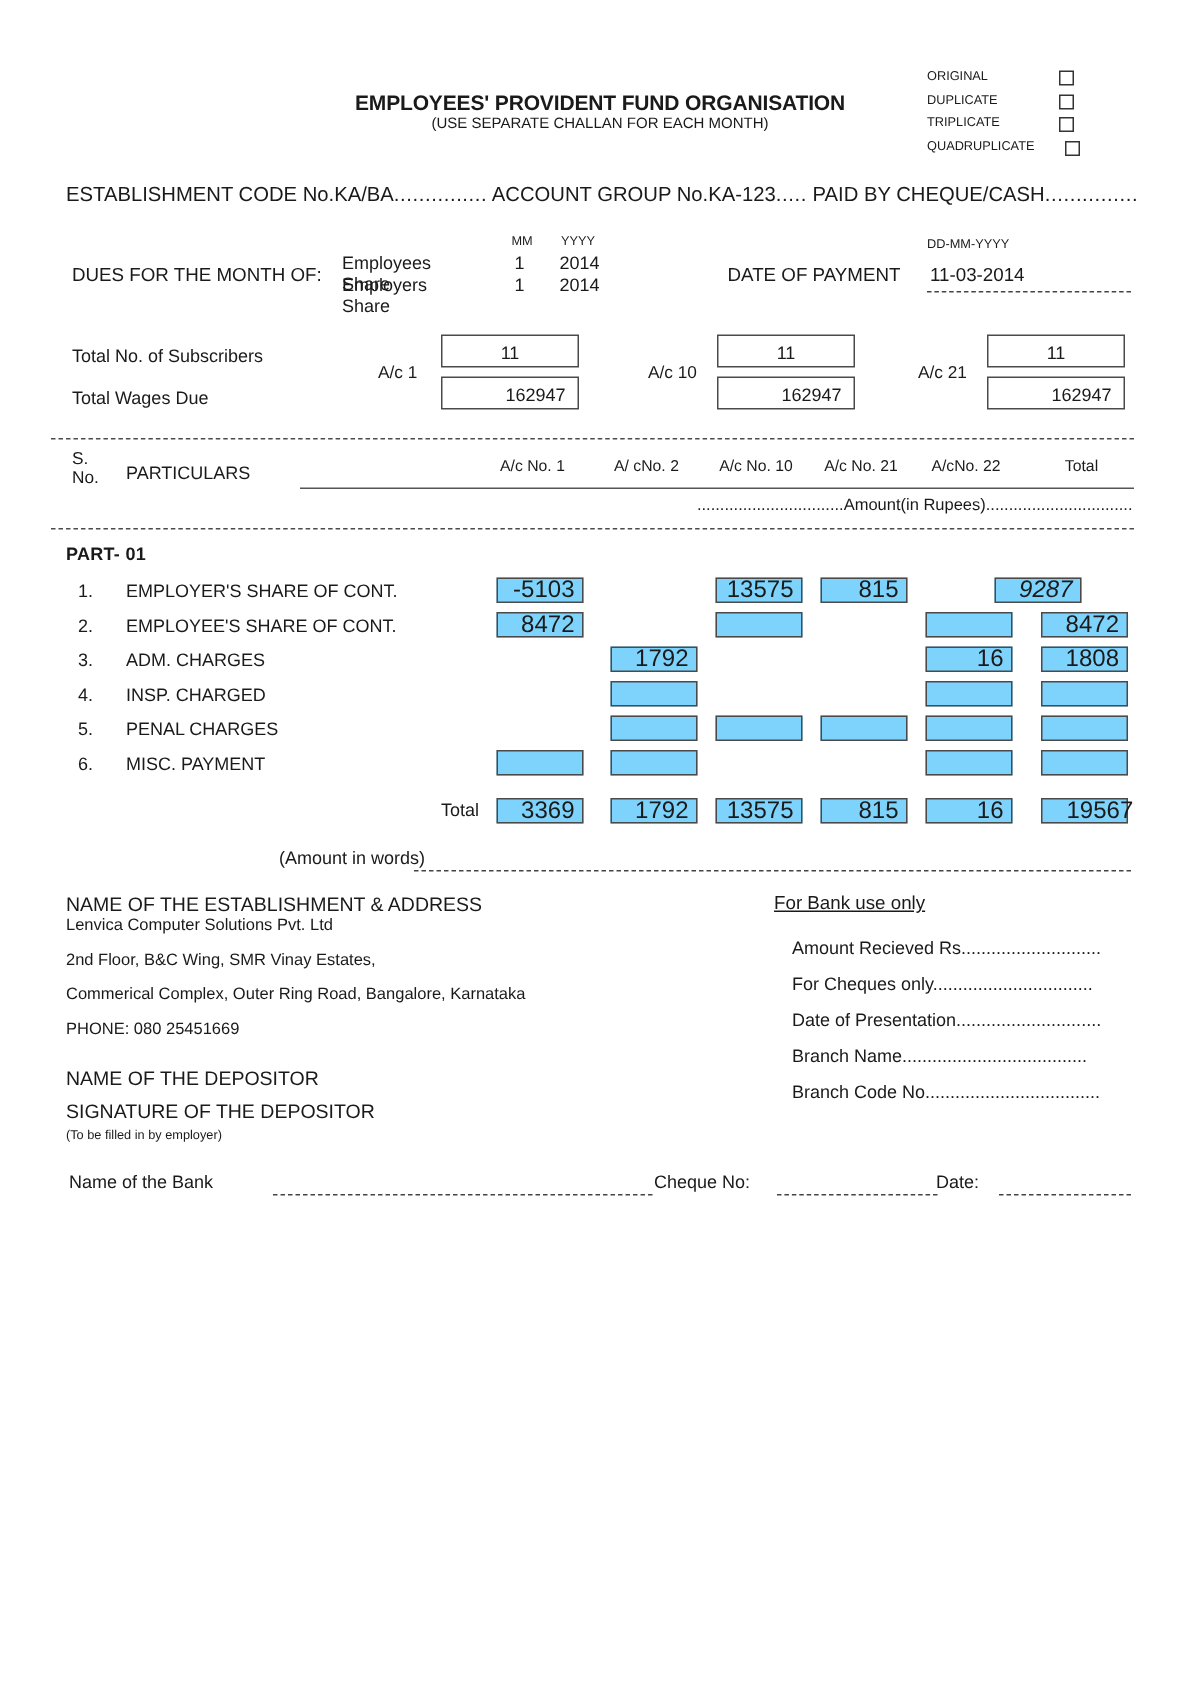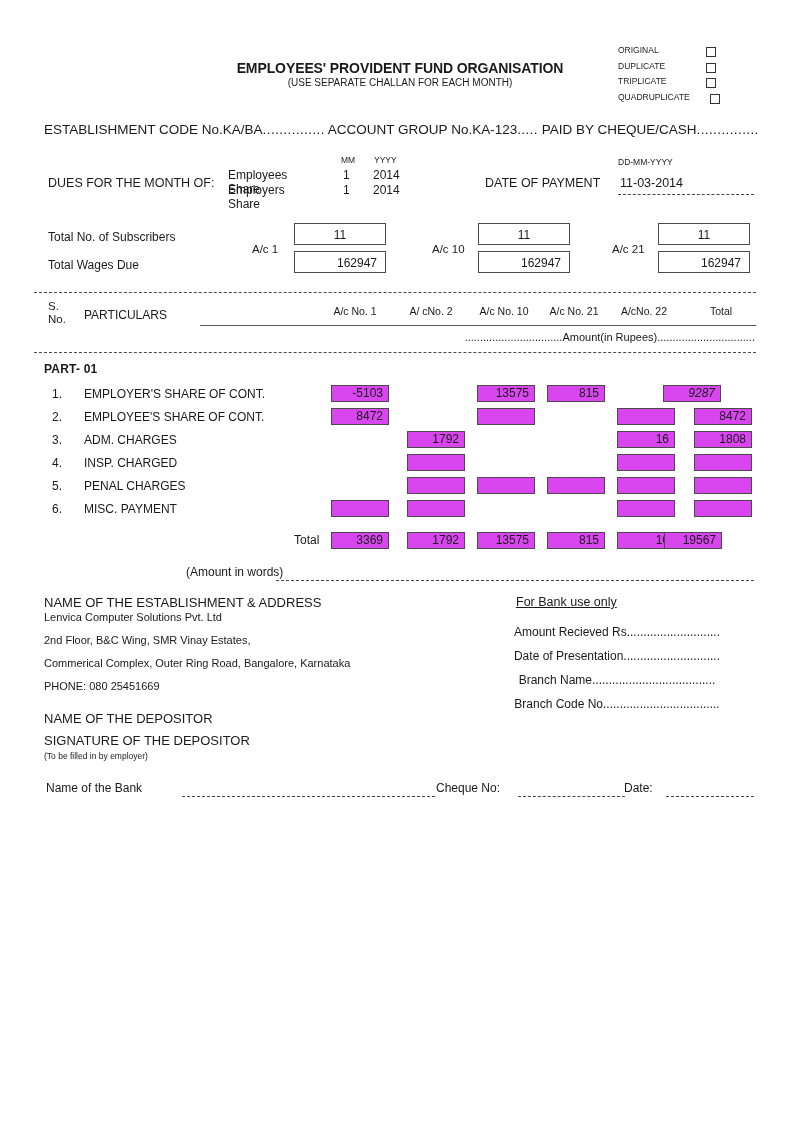--- a/index.html
+++ b/index.html
@@ -62,40 +62,40 @@
   .chead{position:absolute;top:0;font-size:10.5px;text-align:center;white-space:nowrap;}
   #head-rule{left:200px;top:325px;width:556px;border-top:1.1px solid #555;}
   #amount-rupees{left:235px;top:331px;width:520px;text-align:right;font-size:11px;}
 
   #part01{left:44px;top:362px;font-size:12px;font-weight:bold;letter-spacing:.2px;}
 
   
   .item-no{position:absolute;left:52px;font-size:12px;}
   .item-label{position:absolute;left:84px;font-size:12px;white-space:nowrap;}
   .cell{position:absolute;width:58px;height:17px;border:1.1px solid #4a4a4a;
-        box-sizing:border-box;background:#d946ef;font-size:12px;text-align:right;
+        box-sizing:border-box;background:#7dd3fc;font-size:16px;text-align:right;
         line-height:15px;padding-right:5px;}
   #total-word{position:absolute;left:294px;top:535px;font-size:12px;}
 
   #aiw-label{left:186px;top:565px;font-size:12px;}
   #aiw-rule{left:276px;top:580px;width:478px;border-top:1.2px dashed #444;}
 
   
   #estab-name-hdr{left:44px;top:595px;font-size:13px;}
   #estab-name{left:44px;top:611px;font-size:11px;}
   #addr1{left:44px;top:634px;font-size:11px;}
   #addr2{left:44px;top:657px;font-size:11px;}
   #phone{left:44px;top:680px;font-size:11px;}
   #dep-name{left:44px;top:711px;font-size:13px;}
   #dep-sign{left:44px;top:733px;font-size:13px;}
   #dep-note{left:44px;top:751px;font-size:8.5px;}
 
   
   #bank-hdr{left:516px;top:595px;font-size:12.5px;text-decoration:underline;}
-  #bank-list{left:492px;top:620px;width:250px;text-align:center;}
+  #bank-list{left:528px;top:620px;width:250px;}
   .bank-row{font-size:12px;height:24px;line-height:24px;white-space:nowrap;}
 
   
   #bank-name-label{left:46px;top:781px;font-size:12px;}
   #bank-name-rule{left:182px;top:796px;width:253px;border-top:1.2px dashed #444;}
   #cheque-label{left:436px;top:781px;font-size:12px;}
   #cheque-rule{left:518px;top:796px;width:107px;border-top:1.2px dashed #444;}
   #date-label{left:624px;top:781px;font-size:12px;}
   #date-rule{left:666px;top:796px;width:88px;border-top:1.2px dashed #444;}
 </style>
@@ -254,38 +254,39 @@
     <span class="cell" style="left:694px;top:-2px;"></span>
   </div>
 
   <div class="abs" style="left:0;top:533px;width:800px;height:20px;">
     <span id="total-word" style="top:0;">Total</span>
     <span class="cell" style="left:331px;top:-1px;">3369</span>
     <span class="cell" style="left:407px;top:-1px;">1792</span>
     <span class="cell" style="left:477px;top:-1px;">13575</span>
     <span class="cell" style="left:547px;top:-1px;">815</span>
     <span class="cell" style="left:617px;top:-1px;">16</span>
-    <span class="cell" style="left:664px;top:-1px;padding-left:16px;">19567</span>
+    <span class="cell" style="left:694px;top:-1px;padding-left:16px;">19567</span>
   </div>
 
   <div class="abs" id="aiw-label">(Amount in words)</div>
   <div class="abs" id="aiw-rule"></div>
 
   <div class="abs" id="estab-name-hdr">NAME OF THE ESTABLISHMENT &amp; ADDRESS</div>
   <div class="abs" id="estab-name">Lenvica Computer Solutions Pvt. Ltd</div>
   <div class="abs" id="addr1">2nd Floor, B&amp;C Wing, SMR Vinay Estates,</div>
   <div class="abs" id="addr2">Commerical Complex, Outer Ring Road, Bangalore, Karnataka</div>
   <div class="abs" id="phone">PHONE: 080 25451669</div>
   <div class="abs" id="dep-name">NAME OF THE DEPOSITOR</div>
   <div class="abs" id="dep-sign">SIGNATURE OF THE DEPOSITOR</div>
   <div class="abs" id="dep-note">(To be filled in by employer)</div>
 
   <div class="abs" id="bank-hdr">For Bank use only</div>
   <div class="abs" id="bank-list">
     <div class="bank-row">Amount Recieved Rs............................</div>
+    <div class="bank-row">For Cheques only................................</div>
     <div class="bank-row">Date of Presentation.............................</div>
     <div class="bank-row">Branch Name.....................................</div>
     <div class="bank-row">Branch Code No...................................</div>
   </div>
 
   <div class="abs" id="bank-name-label">Name of the Bank</div>
   <div class="abs" id="bank-name-rule"></div>
   <div class="abs" id="cheque-label">Cheque No:</div>
   <div class="abs" id="cheque-rule"></div>
   <div class="abs" id="date-label">Date:</div>

